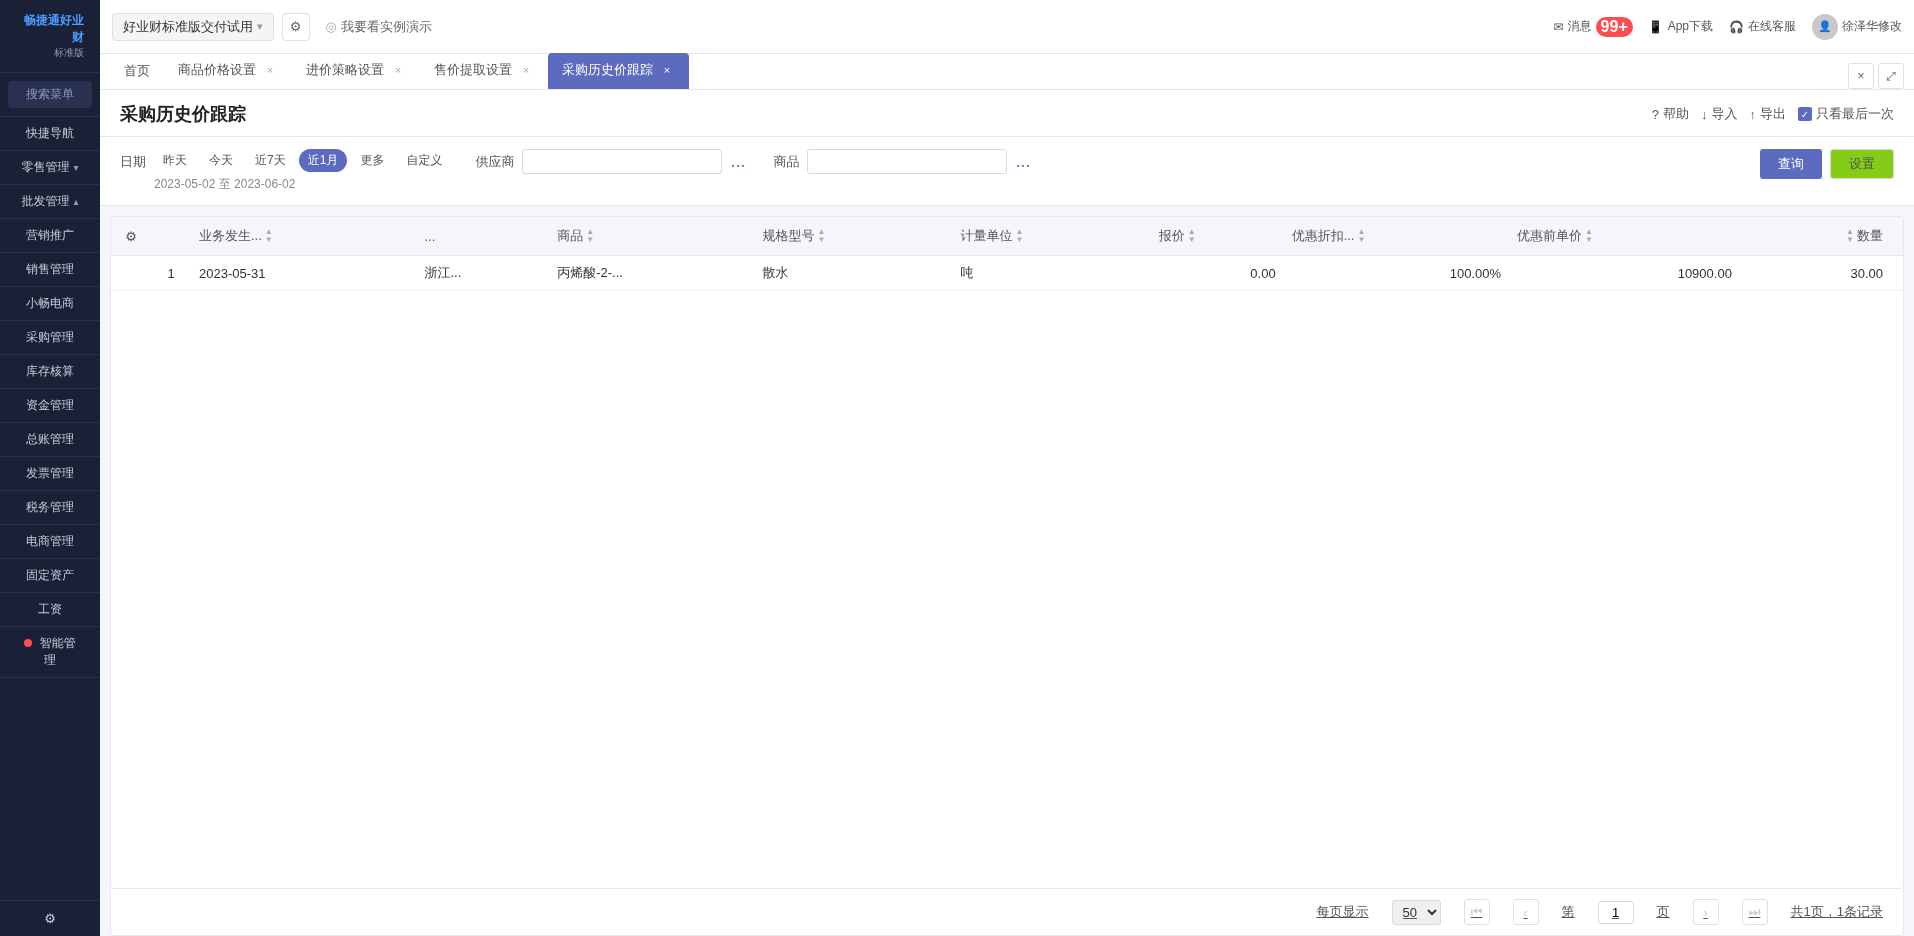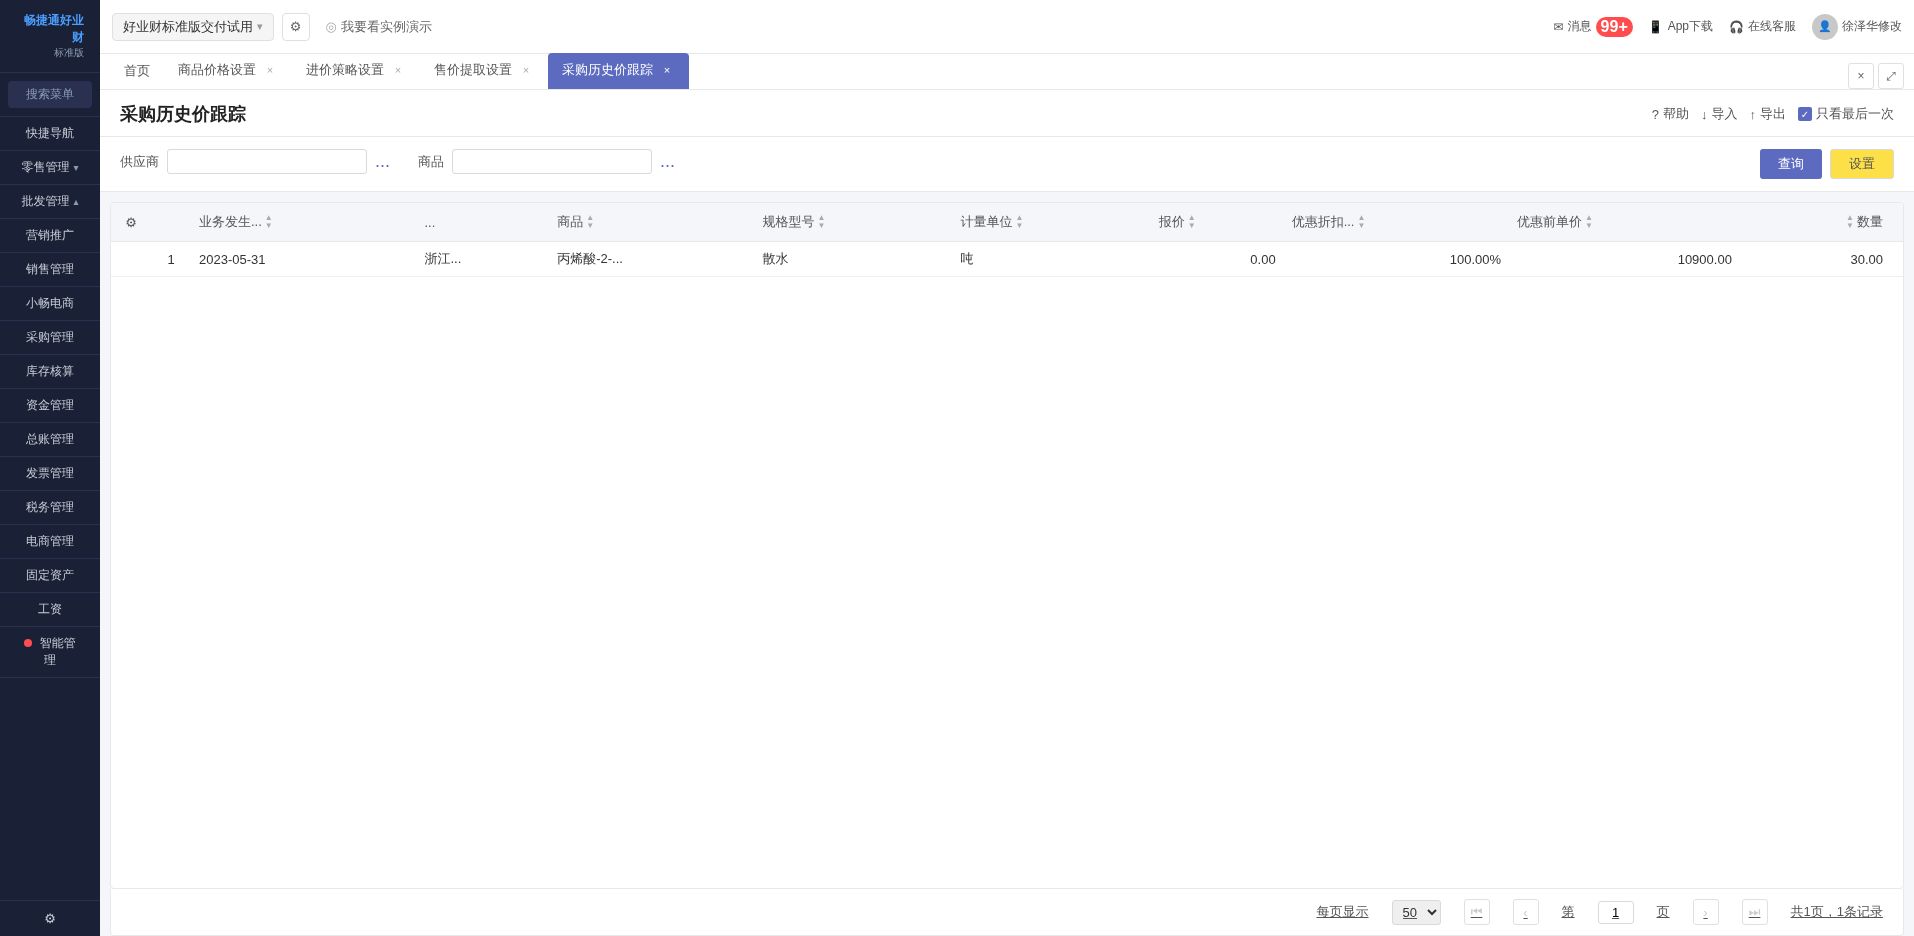--- a/index.html
+++ b/index.html
@@ -291,21 +291,21 @@
     .btn-primary {
       background: #5c6bc0;
       color: #fff;
       border: none;
       border-radius: 3px;
       padding: 6px 18px;
       font-size: 13px;
       cursor: pointer;
     }
     .btn-default {
-      background: #fde047;
+      background: #84cc16;
       color: #555;
       border: 1px solid #d9d9d9;
       border-radius: 3px;
       padding: 5px 18px;
       font-size: 13px;
       cursor: pointer;
     }
 
     
     #table-container {
@@ -527,20 +527,34 @@
           <div class="page-action-item">
             <div class="chk">✓</div>
             <span>只看最后一次</span>
           </div>
         </div>
       </div>
     </div>
 
     <div id="filter-bar">
       <div class="filter-section-row">
+        <div class="filter-group">
+          <span class="filter-label">日期</span>
+          <div class="filter-date-options">
+            <div class="filter-date-btns">
+              <span class="date-btn">昨天</span>
+              <span class="date-btn">今天</span>
+              <span class="date-btn">近7天</span>
+              <span class="date-btn active">近1月</span>
+              <span class="date-btn">更多</span>
+              <span class="date-btn">自定义</span>
+            </div>
+            <div class="filter-date-range">2023-05-02 至 2023-06-02</div>
+          </div>
+        </div>
 
         <div class="filter-group">
           <span class="filter-label">供应商</span>
           <div class="filter-input-group">
             <input class="filter-input" placeholder="" style="">
             <span class="filter-more-btn">...</span>
           </div>
         </div>
 
         <div class="filter-group">

